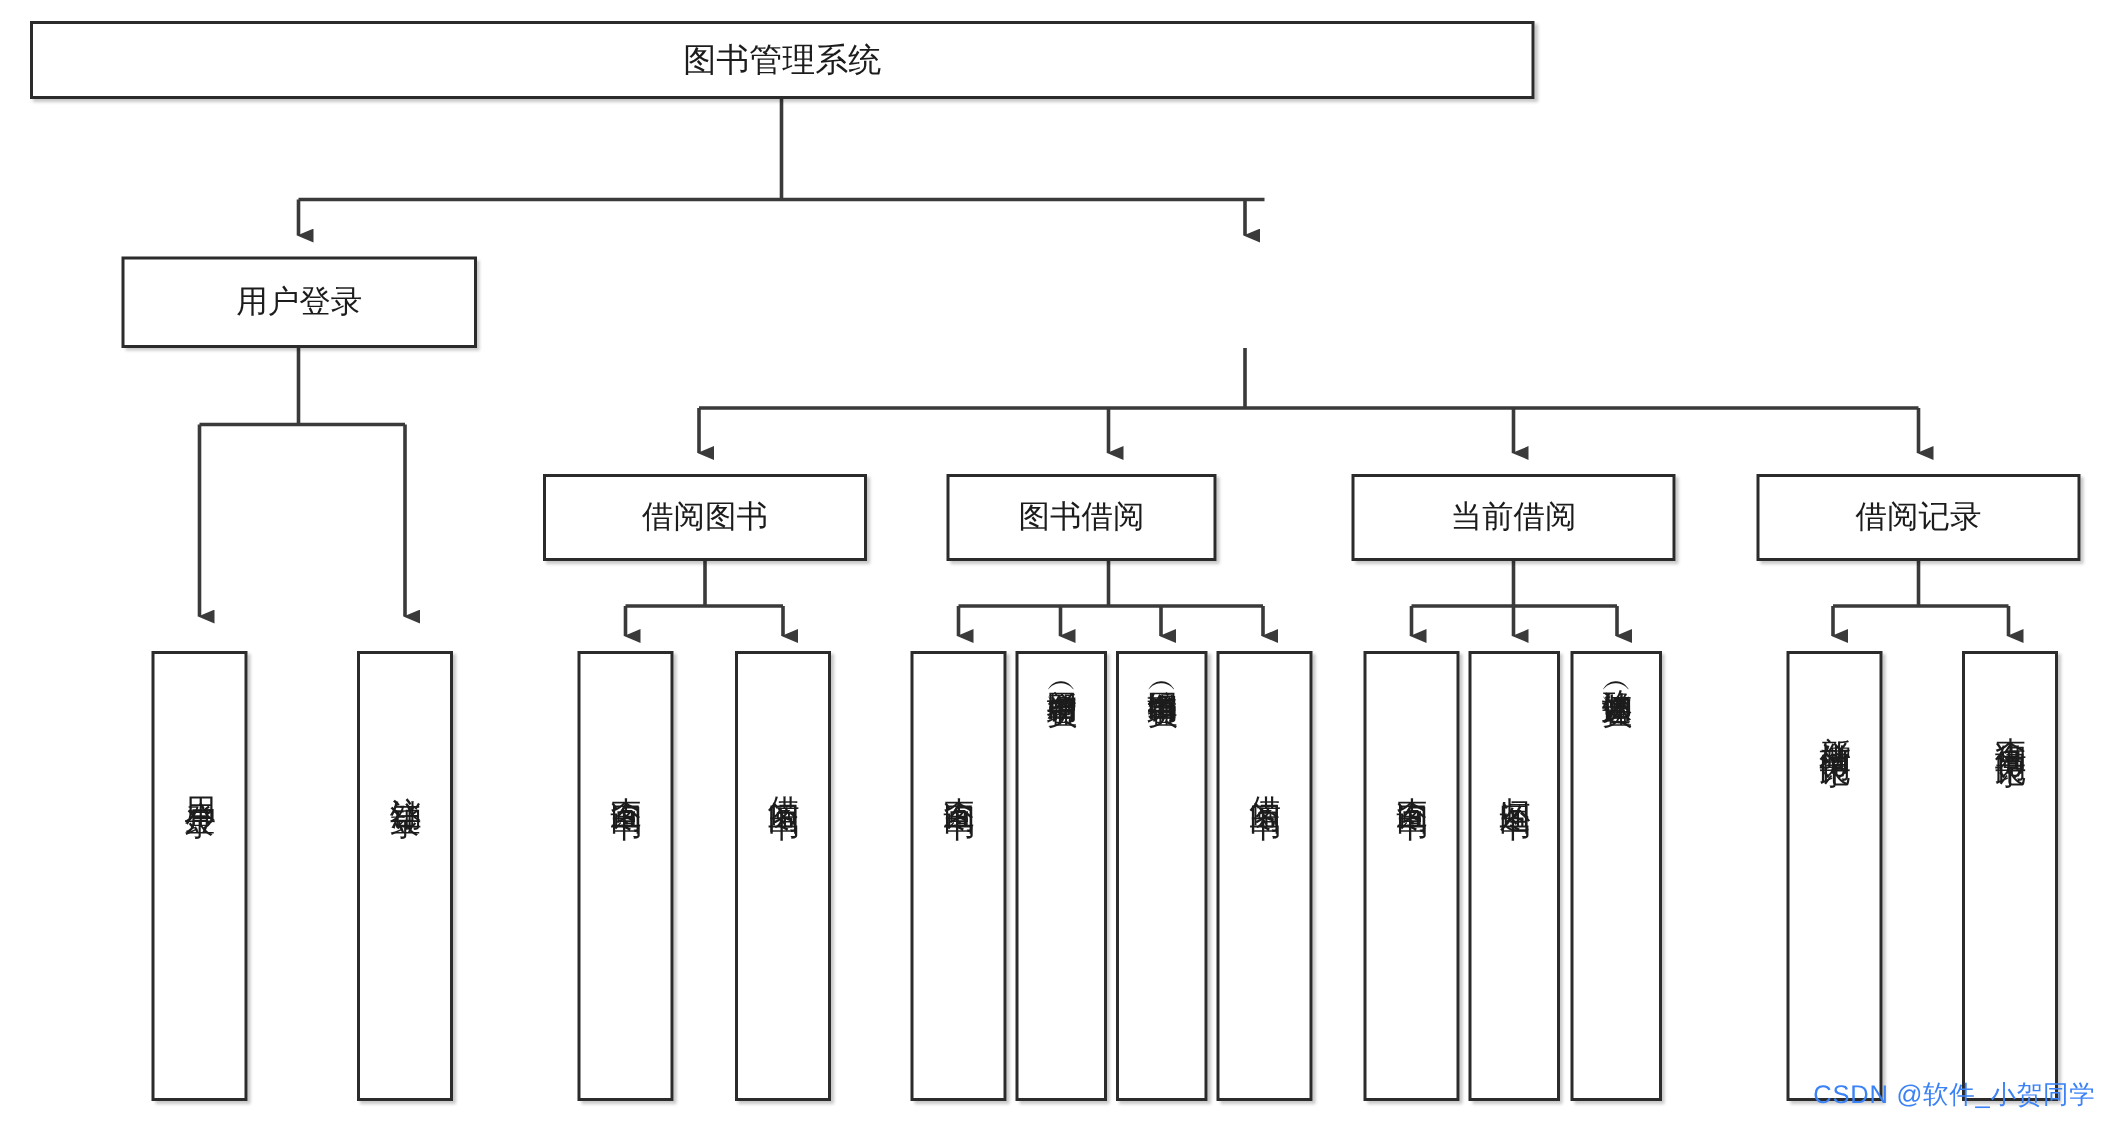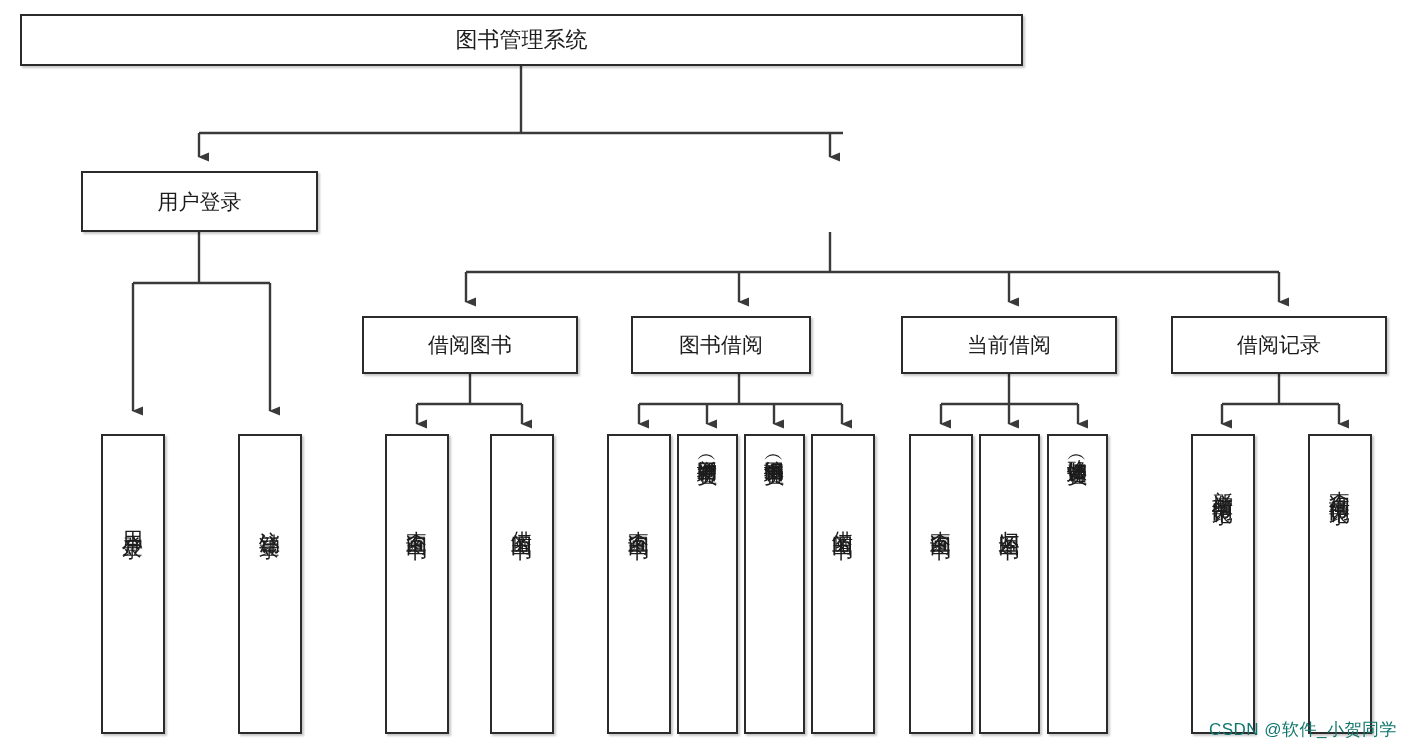--- a/index.html
+++ b/index.html
@@ -63,21 +63,21 @@
   }
   .node.vertical.tall-text .node-label {
     font-size: 20px;
     letter-spacing: 1px;
   }
   #watermark {
     position: absolute;
     right: 8px;
     bottom: 6px;
     font-size: 17px;
-    color: #0f766e;
+    color: #3b82f6;
     letter-spacing: 0.5px;
     white-space: nowrap;
     user-select: none;
   }
 </style>
 </head>
 <body>
 
 <div id="diagram-root">
 

